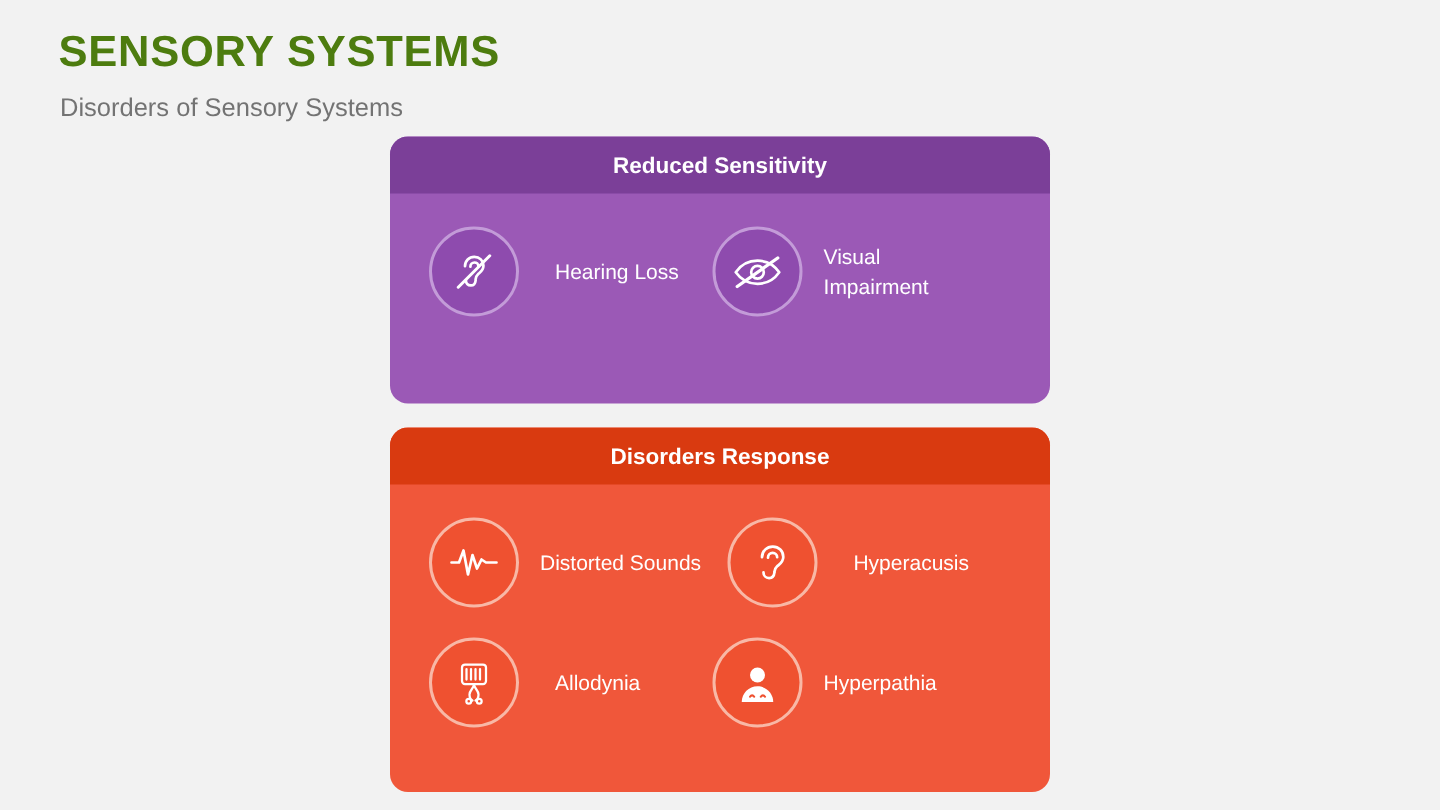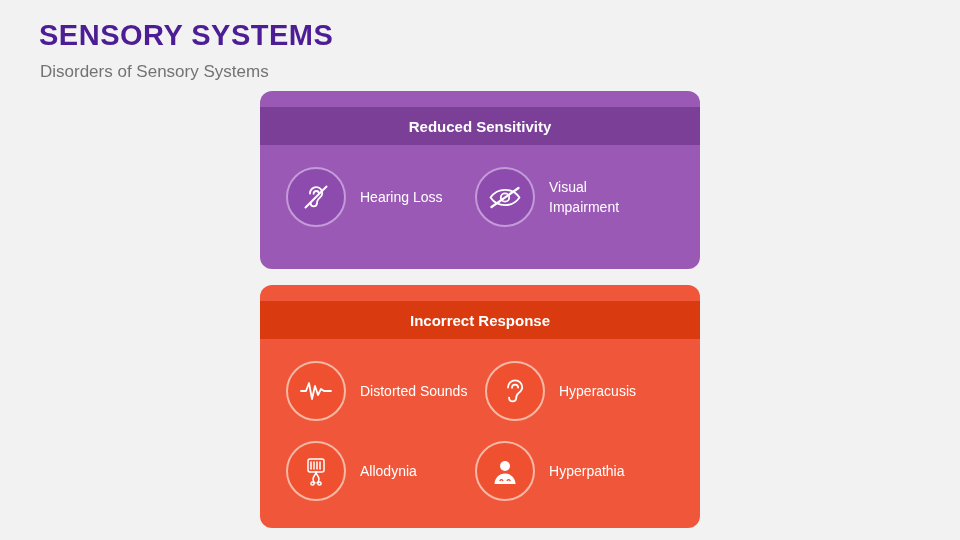--- a/index.html
+++ b/index.html
@@ -18,21 +18,21 @@
     width: 960px;
     height: 540px;
   }
   .title {
     position: absolute;
     left: 39px;
     top: 19px;
     font-size: 29px;
     font-weight: bold;
     letter-spacing: 0.5px;
-    color: #4c1d95;
+    color: #4d7c0f;
     text-transform: uppercase;
   }
   .subtitle {
     position: absolute;
     left: 40px;
     top: 62px;
     font-size: 17px;
     color: #737373;
   }
 
@@ -44,21 +44,20 @@
     box-sizing: border-box;
   }
   .card-header {
     height: 38px;
     display: flex;
     align-items: center;
     justify-content: center;
     color: #ffffff;
     font-size: 15px;
     font-weight: bold;
-    margin-top: 16px;
   }
   .card-body {
     box-sizing: border-box;
     padding: 22px 26px 22px 26px;
   }
 
   #card-reduced {
     left: 260px;
     top: 91px;
     width: 440px;
@@ -102,21 +101,21 @@
 
   .item-label {
     margin-left: 14px;
     color: #ffffff;
     font-size: 14px;
     line-height: 1.45;
     max-width: 110px;
   }
 
   
-  .col-a { width: 190px; }
+  .col-a { width: 190px; gap: 10px; }
   .col-b { width: 200px; }
 
   svg { display: block; }
 </style>
 </head>
 <body>
 
 <div class="slide">
 
   <div class="title">SENSORY SYSTEMS</div>
@@ -152,21 +151,21 @@
             </svg>
           </div>
           <div class="item-label">Visual Impairment</div>
         </div>
 
       </div>
     </div>
   </div>
 
   <div class="card orange" id="card-incorrect">
-    <div class="card-header">Incorrect Response</div>
+    <div class="card-header">Disorders Response</div>
     <div class="card-body">
 
       <div class="row">
         <div class="item col-b">
           <div class="item-icon">
             <svg width="36" height="28" viewBox="0 0 36 28">
               <polyline points="3,14 8,14 11,6 14,22 17,9 20,18 23,12 26,14 33,14" fill="none" stroke="#ffffff" stroke-width="1.8" stroke-linecap="round" stroke-linejoin="round"></polyline>
             </svg>
           </div>
           <div class="item-label">Distorted Sounds</div>

